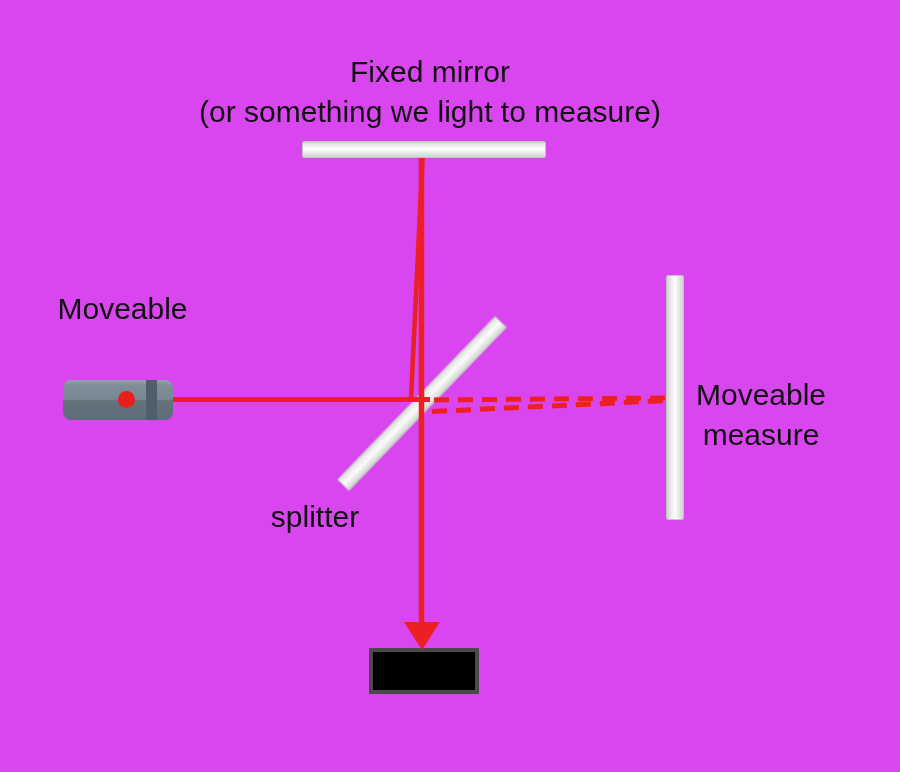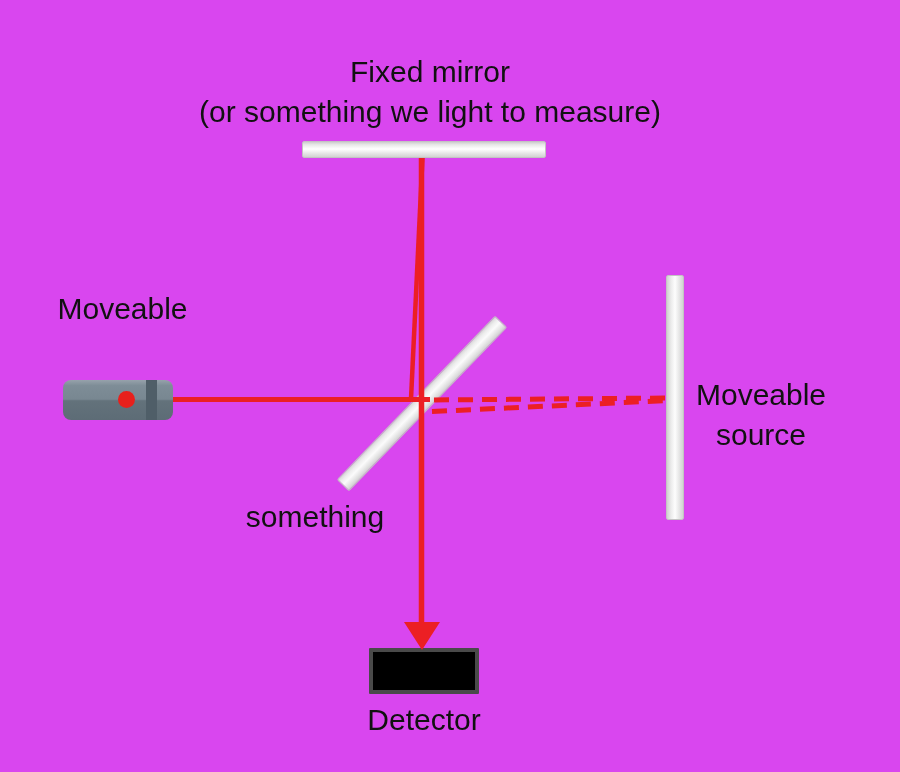--- a/index.html
+++ b/index.html
@@ -125,25 +125,22 @@
 
     <polygon class="beam-fill" points="404,622 440,622 422,650"></polygon>
   </svg>
 
   <div class="laser">
     <div class="laser-band"></div>
     <div class="laser-dot"></div>
   </div>
 
   <div class="lbl lbl-splitter">
-    <span>something</span>
+    <span>splitter</span>
   </div>
 
   <div class="lbl lbl-moveable">
     <span>Moveable</span>
-    <span>source</span>
+    <span>measure</span>
   </div>
 
-  <div class="lbl lbl-detector">
-    <span>Detector</span>
-  </div>
 
 </div>
 
 </body></html>

